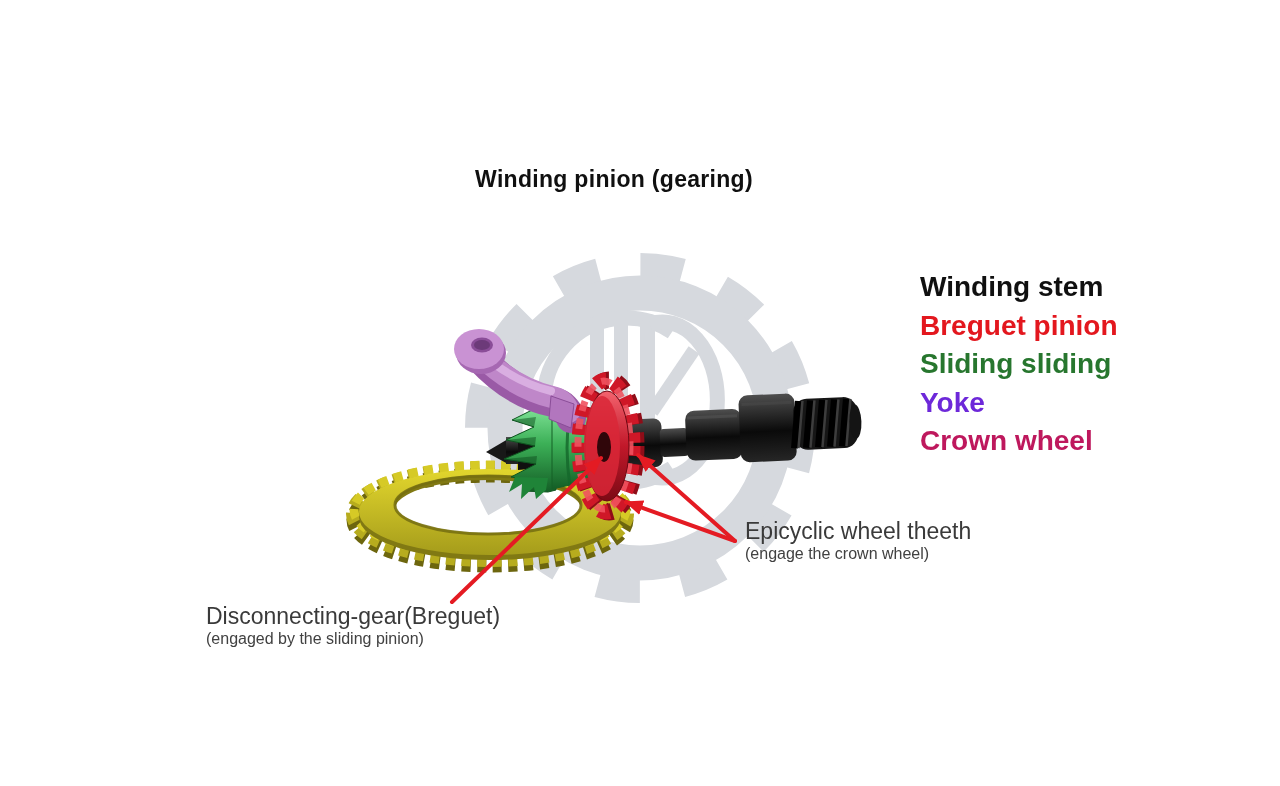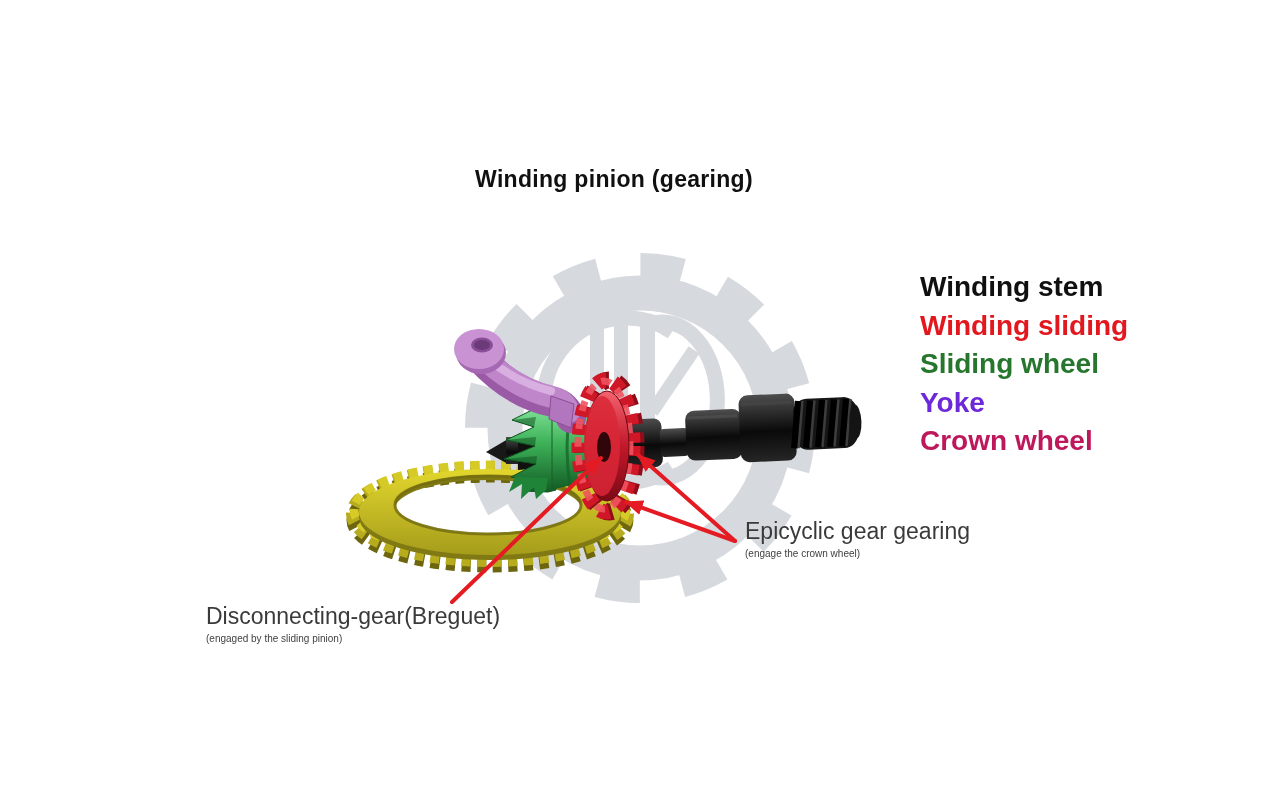--- a/index.html
+++ b/index.html
@@ -12,21 +12,21 @@
   .legend-item{font-size:28px;font-weight:bold;line-height:38.5px;white-space:nowrap;}
   .legend-stem{color:#101010;}
   .legend-winding-pinion{color:#e3171e;}
   .legend-sliding-pinion{color:#27762e;}
   .legend-yoke{color:#6d28d9;}
   .legend-crown{color:#be185d;}
   .callout{position:absolute;color:#3a3a3a;}
   .callout-epicyclic{left:745px;top:518px;}
   .callout-disconnecting{left:206px;top:603px;}
   .callout .main{font-size:23px;line-height:26px;white-space:nowrap;}
-  .callout .sub{font-size:10px;line-height:19px;white-space:nowrap;color:#414141;}
+  .callout .sub{font-size:16px;line-height:19px;white-space:nowrap;color:#414141;}
 </style>
 </head>
 <body>
 
 <div class="page">
 
   <svg class="illustration-svg" viewBox="0 0 1280 786" xmlns="http://www.w3.org/2000/svg">
     <defs>
       <linearGradient id="gGreen" x1="0" y1="0" x2="0" y2="1">
         <stop offset="0" stop-color="#85e69c"></stop>
@@ -133,28 +133,28 @@
       <path d="M 452,602 L 601,458" marker-end="url(#arrowRed)"></path>
       <path d="M 735,541 L 638,455" marker-end="url(#arrowRed)"></path>
       <path d="M 735,541 L 626,502" marker-end="url(#arrowRed)"></path>
     </g>
   </svg>
 
   <div class="page-title">Winding pinion (gearing)</div>
 
   <div class="legend">
     <div class="legend-item legend-stem">Winding stem</div>
-    <div class="legend-item legend-winding-pinion">Winding sliding</div>
-    <div class="legend-item legend-sliding-pinion">Sliding wheel</div>
+    <div class="legend-item legend-winding-pinion">Breguet pinion</div>
+    <div class="legend-item legend-sliding-pinion">Sliding sliding</div>
     <div class="legend-item legend-yoke">Yoke</div>
     <div class="legend-item legend-crown">Crown wheel</div>
   </div>
 
   <div class="callout callout-epicyclic">
-    <div class="main">Epicyclic gear gearing</div>
+    <div class="main">Epicyclic wheel theeth</div>
     <div class="sub">(engage the crown wheel)</div>
   </div>
 
   <div class="callout callout-disconnecting">
     <div class="main">Disconnecting-gear(Breguet)</div>
     <div class="sub">(engaged by the sliding pinion)</div>
   </div>
 
 </div>
 

